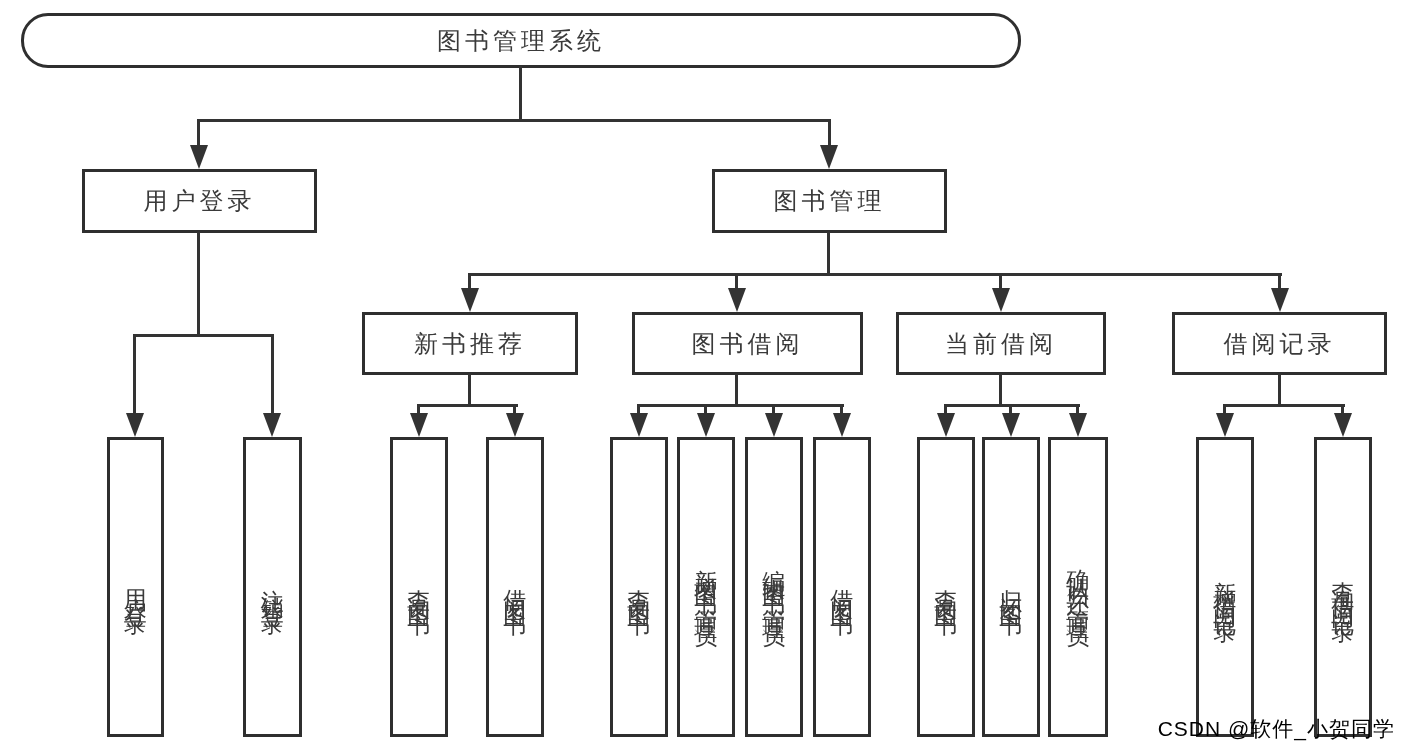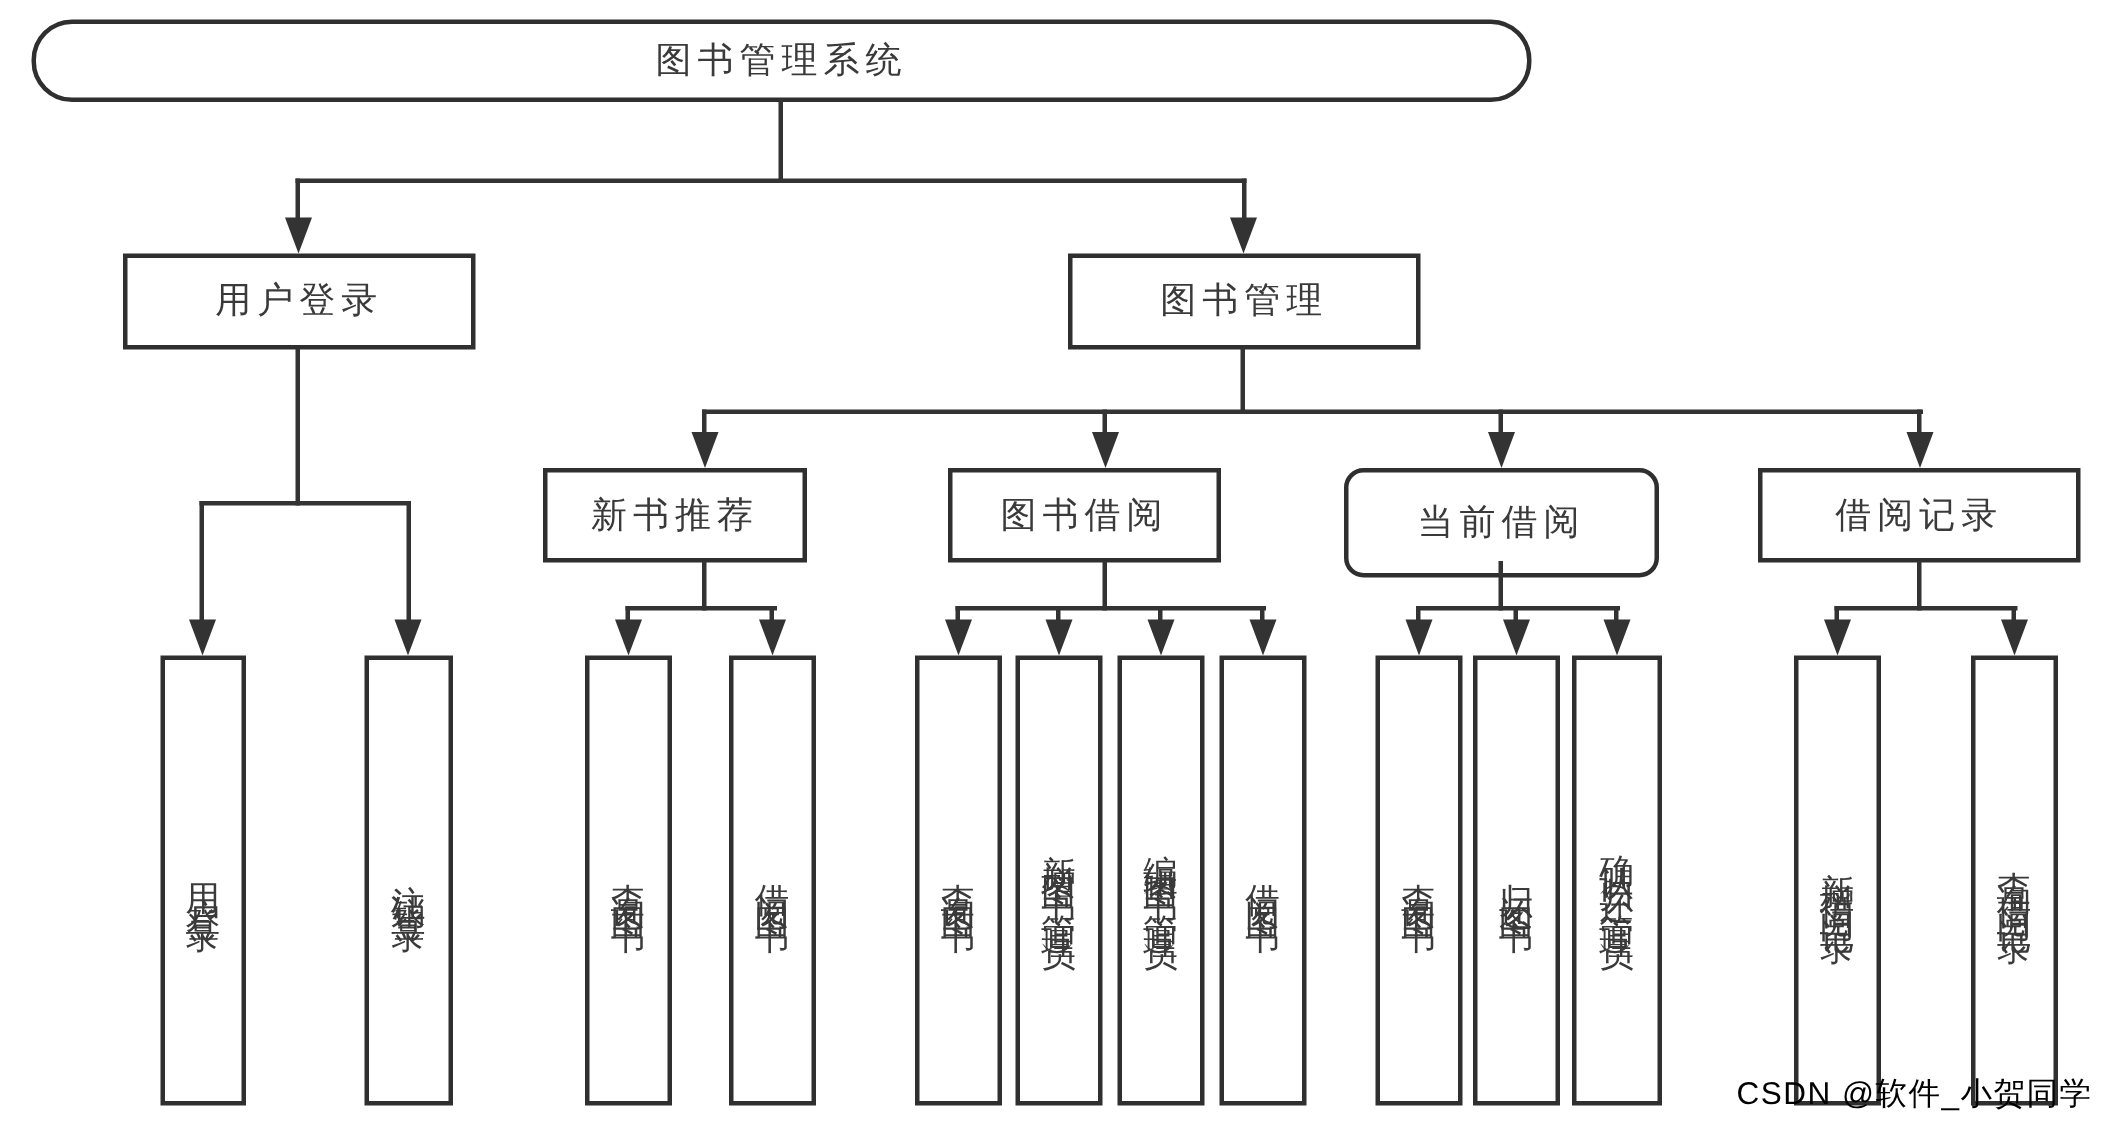--- a/index.html
+++ b/index.html
@@ -87,27 +87,27 @@
   <div class="hl" style="left:468px;top:273px;width:814px;"></div>
   <div class="vl" style="left:468px;top:273px;height:18px;"></div>
   <div class="arrow" style="left:461px;top:288px;"></div>
   <div class="vl" style="left:735px;top:273px;height:18px;"></div>
   <div class="arrow" style="left:728px;top:288px;"></div>
   <div class="vl" style="left:999px;top:273px;height:18px;"></div>
   <div class="arrow" style="left:992px;top:288px;"></div>
   <div class="vl" style="left:1278px;top:273px;height:18px;"></div>
   <div class="arrow" style="left:1271px;top:288px;"></div>
 
-  <div class="box" style="left:362px;top:312px;width:176px;height:63px;">
+  <div class="box" style="left:362px;top:312px;width:216px;height:63px;">
     <span class="hlabel">新书推荐</span>
   </div>
-  <div class="box" style="left:632px;top:312px;width:182px;height:63px;">
+  <div class="box" style="left:632px;top:312px;width:231px;height:63px;">
     <span class="hlabel">图书借阅</span>
   </div>
-  <div class="box" style="left:896px;top:312px;width:210px;height:73px;border-radius:13px;">
+  <div class="box" style="left:896px;top:312px;width:210px;height:63px;">
     <span class="hlabel">当前借阅</span>
   </div>
   <div class="box" style="left:1172px;top:312px;width:215px;height:63px;">
     <span class="hlabel">借阅记录</span>
   </div>
 
   <div class="vl" style="left:468px;top:374px;height:33px;"></div>
   <div class="hl" style="left:417px;top:404px;width:101px;"></div>
   <div class="vl" style="left:417px;top:404px;height:10px;"></div>
   <div class="arrow" style="left:410px;top:413px;"></div>

